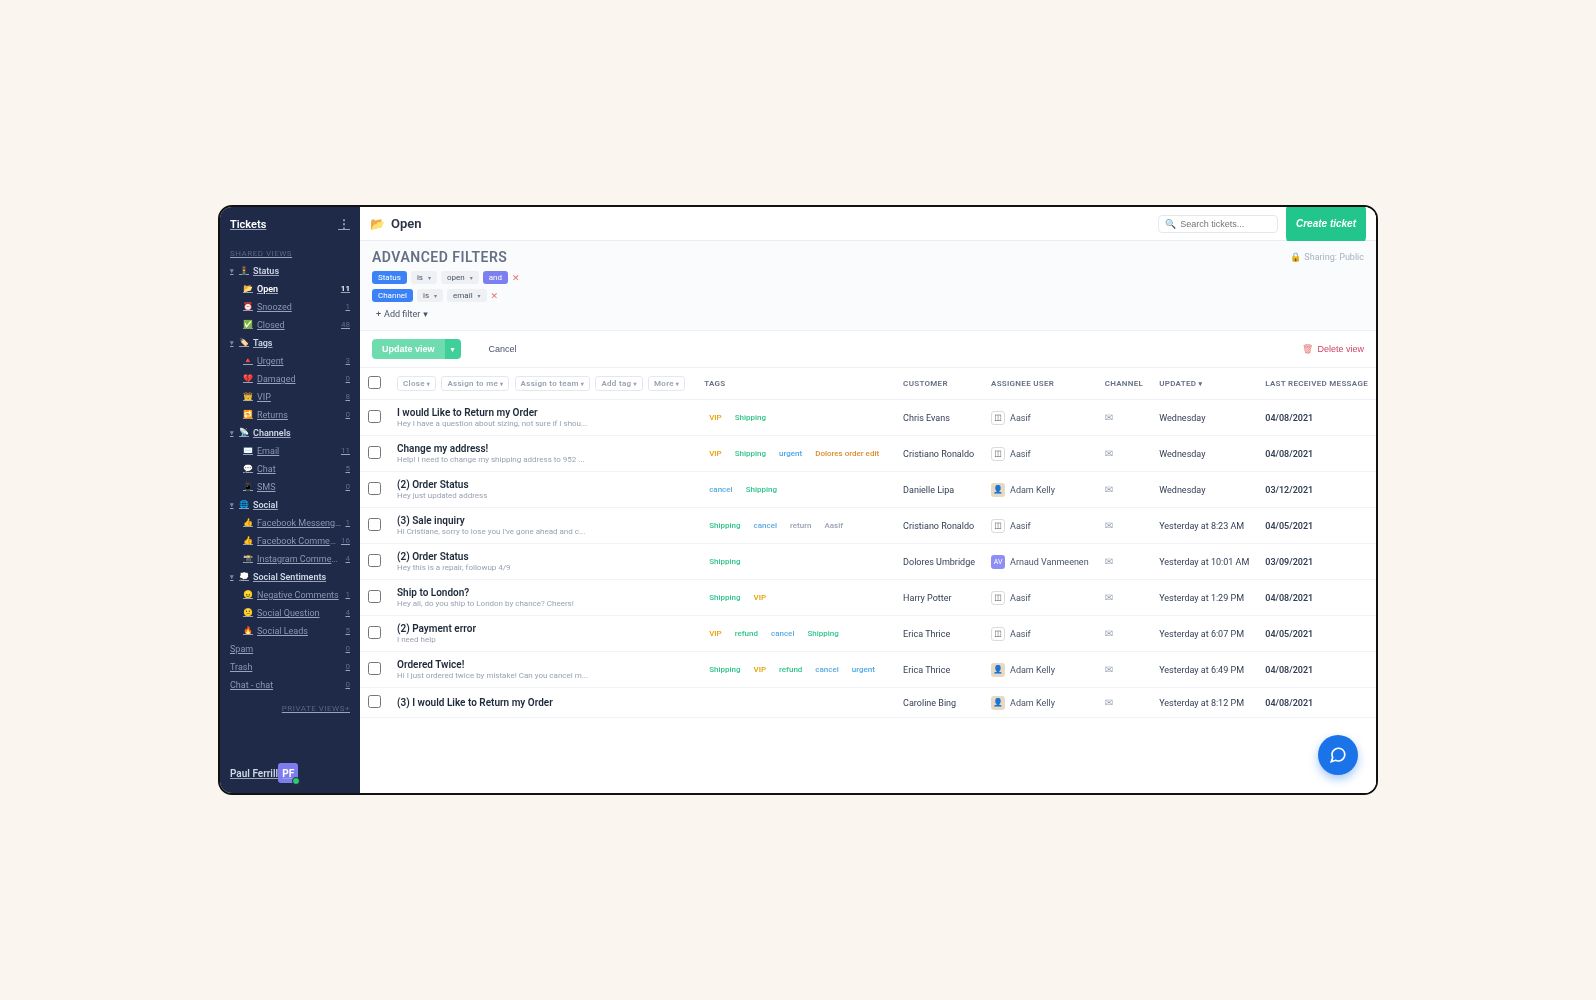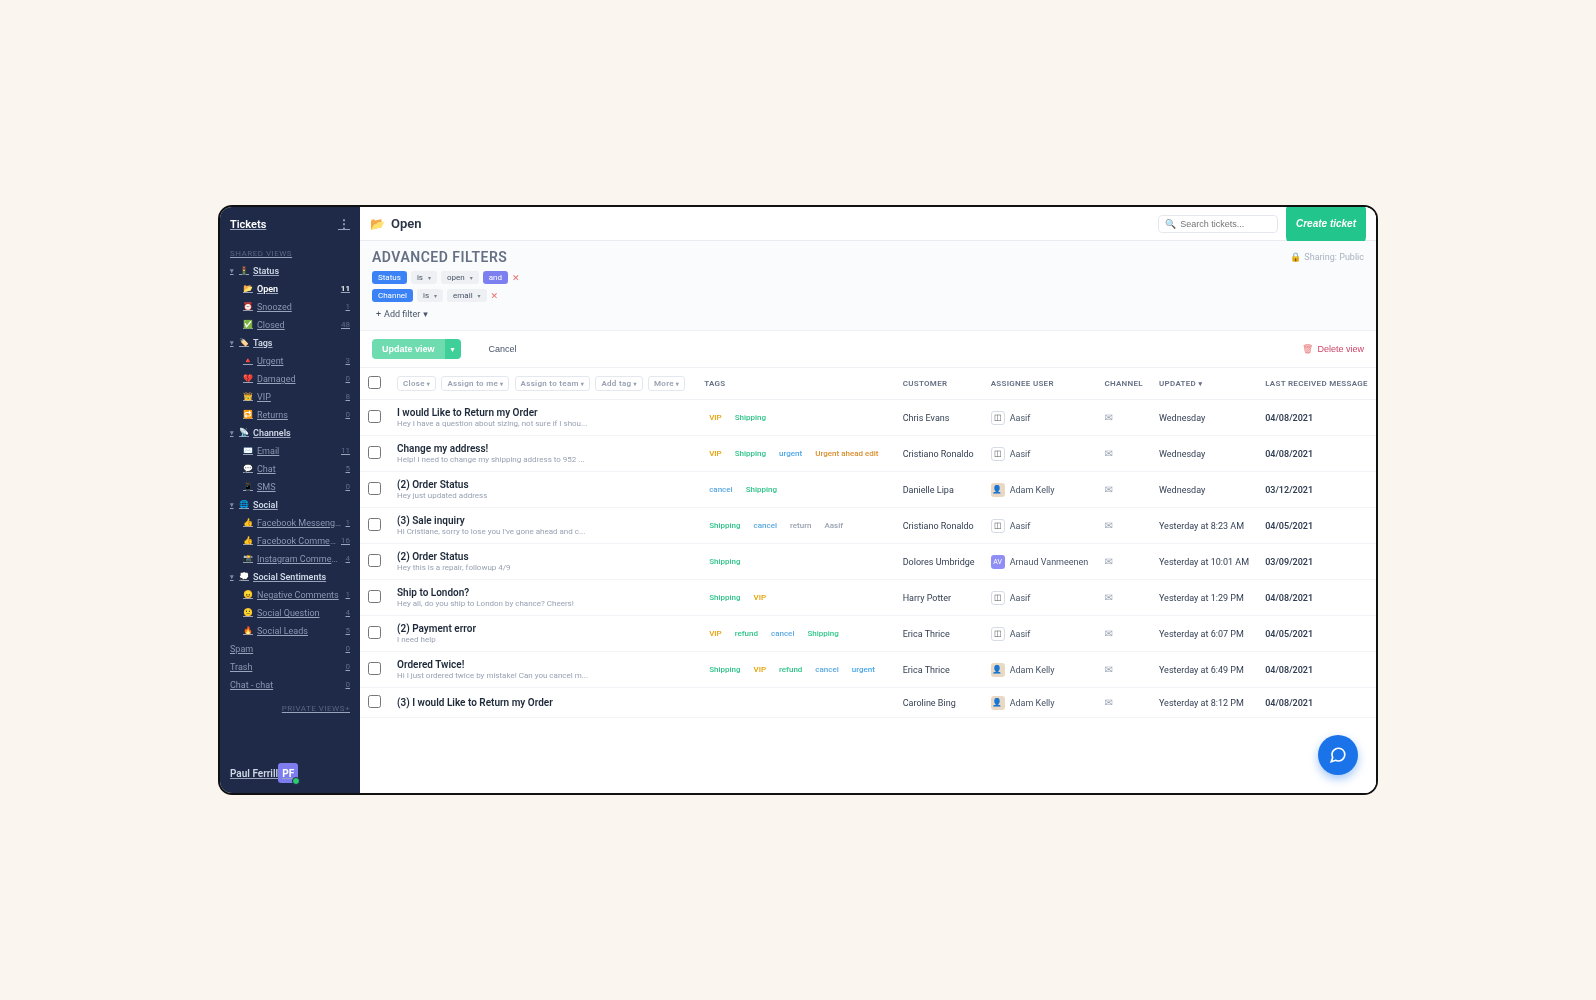--- a/index.html
+++ b/index.html
@@ -435,21 +435,21 @@
     <td><span class="chan-ico">✉</span></td>
     <td>Wednesday</td>
     <td style="font-weight:600;">04/08/2021</td>
             </tr>
             <tr>
     <td class="chk"><input type="checkbox" style=""></td>
     <td>
                 <div class="subj">Change my address!</div>
                 <div class="prev">Help! I need to change my shipping address to 952 ...</div>
               </td>
-    <td><span class="tag vip">VIP</span><span class="tag shipping">Shipping</span><span class="tag urgent">urgent</span><span class="tag urgentorder">Urgent ahead edit</span></td>
+    <td><span class="tag vip">VIP</span><span class="tag shipping">Shipping</span><span class="tag urgent">urgent</span><span class="tag urgentorder">Dolores order edit</span></td>
     <td>Cristiano Ronaldo</td>
     <td>
                 <div class="assn">
                   <span class="aicon">◫</span>
                   <span>Aasif</span>
                 </div>
               </td>
     <td><span class="chan-ico">✉</span></td>
     <td>Wednesday</td>
     <td style="font-weight:600;">04/08/2021</td>

